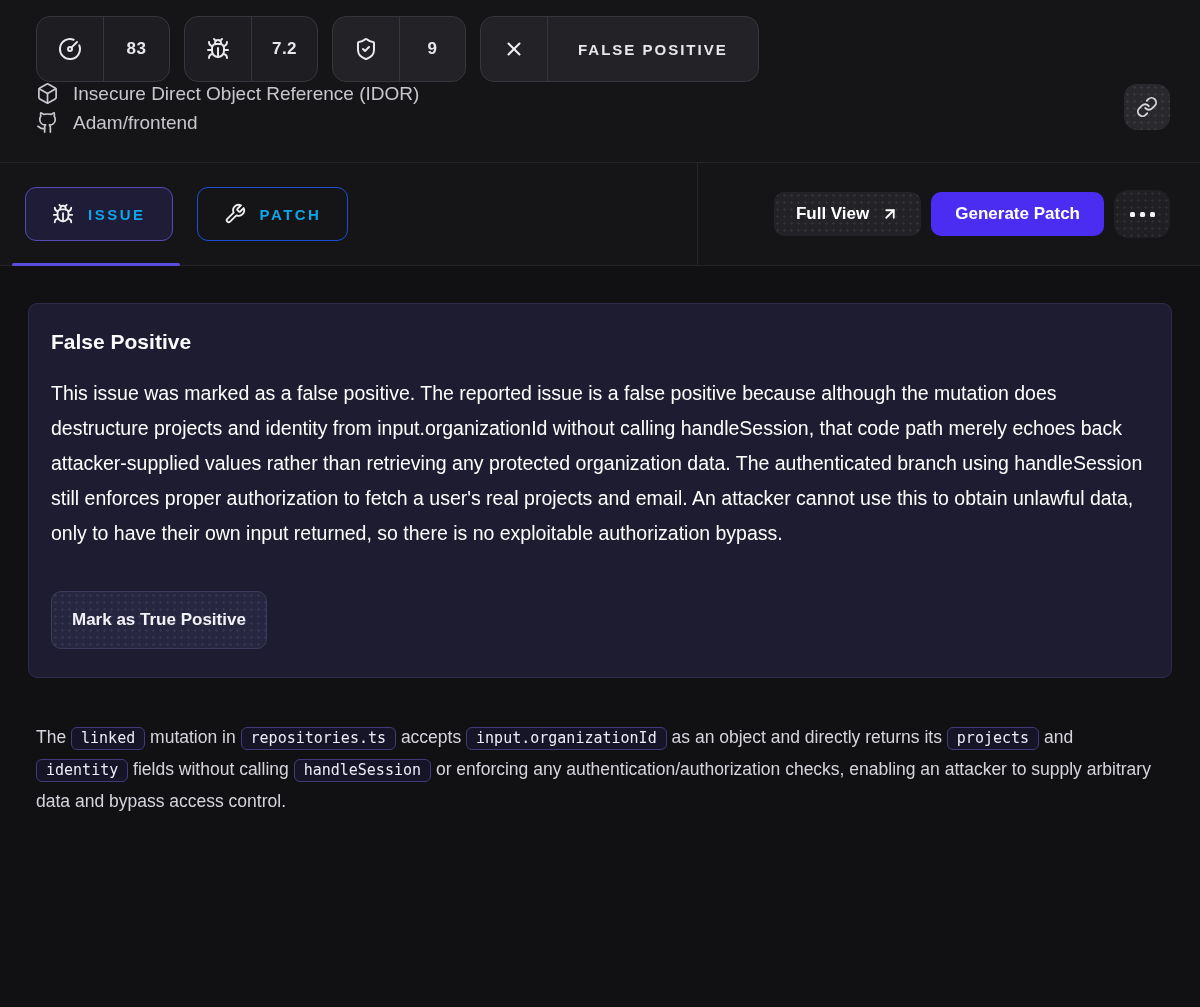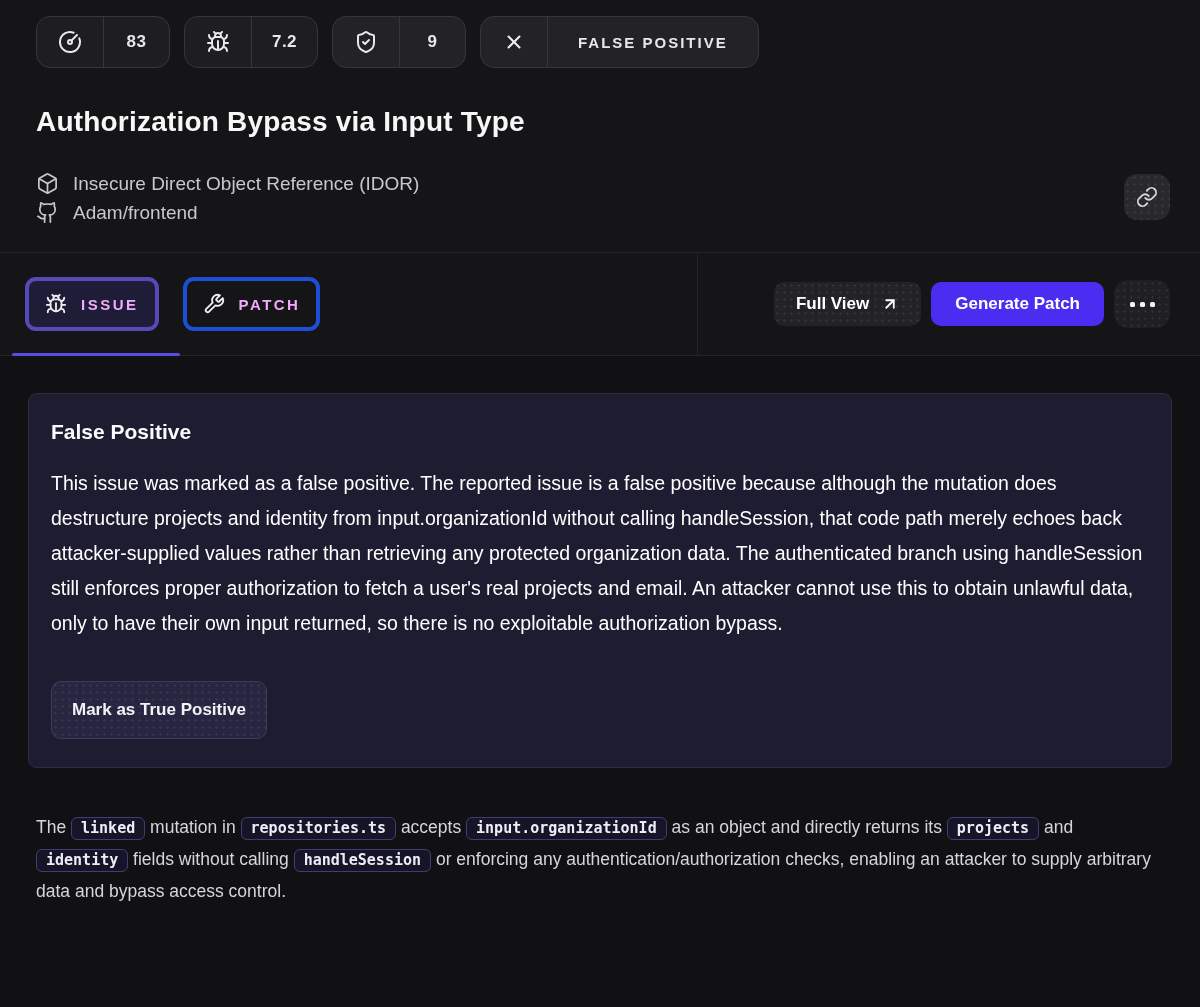--- a/index.html
+++ b/index.html
@@ -13,21 +13,21 @@
   .dots {
     background-image: radial-gradient(rgba(255,255,255,0.07) 1px, transparent 1.2px);
     background-size: 7px 7px;
   }
   svg { display: block; }
 
   
   .header { background: #151518; padding: 16px 36px 0 36px; position: relative; }
   .badge-row { display: flex; gap: 14px; align-items: center; }
   .badge {
-    display: flex; align-items: stretch; height: 52px;
+    display: flex; align-items: stretch; height: 66px;
     background: #1e1e22; border: 1px solid #36363c; border-radius: 14px;
     overflow: hidden; cursor: pointer; text-align: center;
   }
   .badge-cell {
     display: flex; align-items: center; justify-content: center;
     min-width: 66px; padding: 0 18px; color: #e8e8ec;
   }
   .badge-cell + .badge-cell { border-left: 1px solid #36363c; }
   .badge-value { font-weight: bold; font-size: 17px; letter-spacing: .5px; }
   .badge-label { font-weight: bold; font-size: 15px; letter-spacing: 2px; padding: 0 30px; }
@@ -50,23 +50,23 @@
 
   
   .toolbar {
     display: flex; background: #151518;
     border-top: 1px solid #252529; border-bottom: 1px solid #252529;
     position: relative; height: 104px;
   }
   .tabs-area { width: 698px; border-right: 1px solid #252529; display: flex; align-items: center; gap: 24px; padding-left: 25px; }
   .tab {
     display: flex; align-items: center; gap: 14px;
-    padding: 0 16px; height: 54px; border-radius: 11px;
-    background: transparent; border: 4px solid #1d4ed8;
-    color: #f0abfc; font-family: inherit; font-weight: bold; font-size: 15px; letter-spacing: 2.5px;
+    padding: 0 26px; height: 54px; border-radius: 11px;
+    background: transparent; border: 1px solid #1d4ed8;
+    color: #0ea5e9; font-family: inherit; font-weight: bold; font-size: 15px; letter-spacing: 2.5px;
     cursor: pointer;
   }
   .tab svg { stroke: #f0f0f2; }
   .tab.active { background: #1e1c36; border-color: #554ab8; }
   .tab-indicator {
     position: absolute; left: 12px; bottom: -1px; width: 168px; height: 3px;
     background: #5a4ce2; border-radius: 2px;
   }
   .actions-area { flex: 1; display: flex; align-items: center; justify-content: flex-end; gap: 10px; padding-right: 30px; }
   .btn {
@@ -92,21 +92,21 @@
     margin-top: 40px; height: 58px; padding: 0 20px;
     background-color: #272640; border: 1px solid #3d3c5a; border-radius: 10px;
     color: #f2f2f6; font-family: inherit; font-weight: bold; font-size: 17px; cursor: pointer;
   }
 
   .description { padding: 44px 8px 0 8px; }
   .desc-heading { font-size: 20px; font-weight: bold; color: #f5f5f7; margin-bottom: 24px; }
   .desc-body { font-size: 17.5px; line-height: 31px; color: #d5d5dc; max-width: 1140px; }
   .desc-body code {
     font-family: "DejaVu Sans Mono", "Liberation Mono", monospace;
-    font-weight: bold; font-size: 15px; color: #edecf7;
+    font-weight: normal; font-size: 15px; color: #edecf7;
     background: #161527; border: 1px solid #413c78; border-radius: 6px;
     padding: 1px 9px 2px 9px; white-space: nowrap;
   }
 </style>
 </head>
 <body>
 
 <div class="header">
 
   <div class="badge-row">
@@ -155,21 +155,20 @@
       <div class="badge-cell">
         <svg width="22" height="22" viewBox="0 0 24 24" fill="none" stroke="#f0f0f2" stroke-width="2.2" stroke-linecap="round">
           <path d="M18 6 6 18"></path>
             <path d="m6 6 12 12"></path>
         </svg>
       </div>
       <div class="badge-cell badge-label">FALSE POSITIVE</div>
     </div>
   </div>
 
-  <h1 class="page-title">Authorization Bypass via Input Type</h1>
 
   <div class="meta-block">
     <div class="meta-row">
       <span>
         <svg width="23" height="23" viewBox="0 0 24 24" fill="none" stroke-width="1.8" stroke-linecap="round" stroke-linejoin="round">
           <path d="M21 8a2 2 0 0 0-1-1.73l-7-4a2 2 0 0 0-2 0l-7 4A2 2 0 0 0 3 8v8a2 2 0 0 0 1 1.73l7 4a2 2 0 0 0 2 0l7-4A2 2 0 0 0 21 16Z"></path>
           <path d="m3.3 7 8.7 5 8.7-5"></path>
             <path d="M12 22V12"></path>
         </svg>
       </span>

